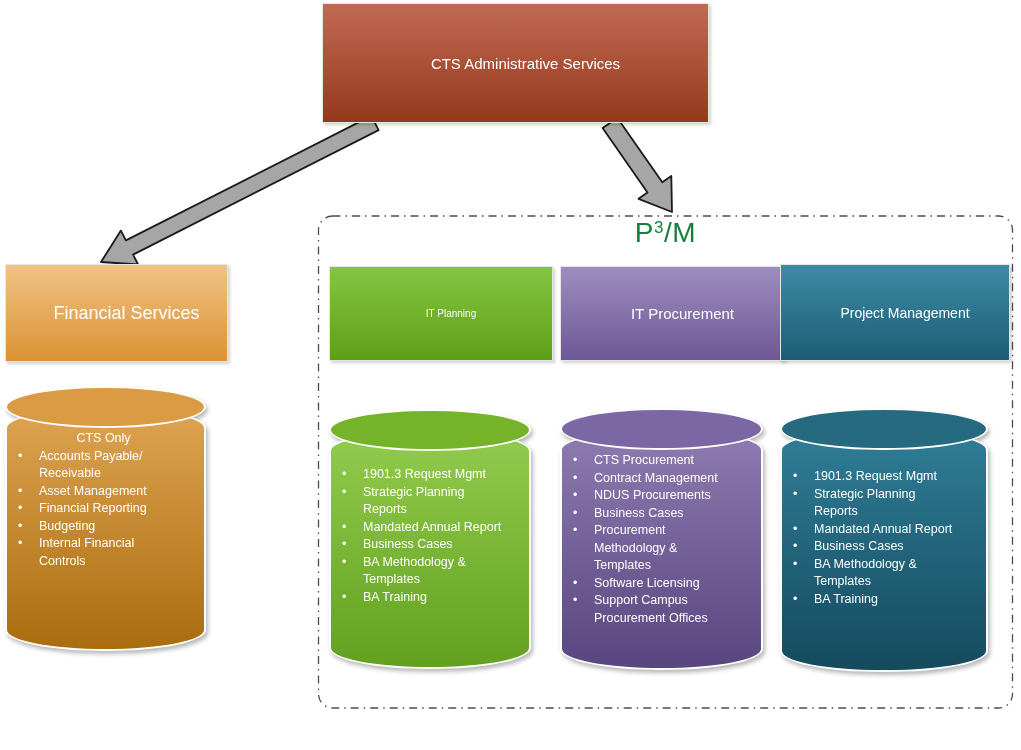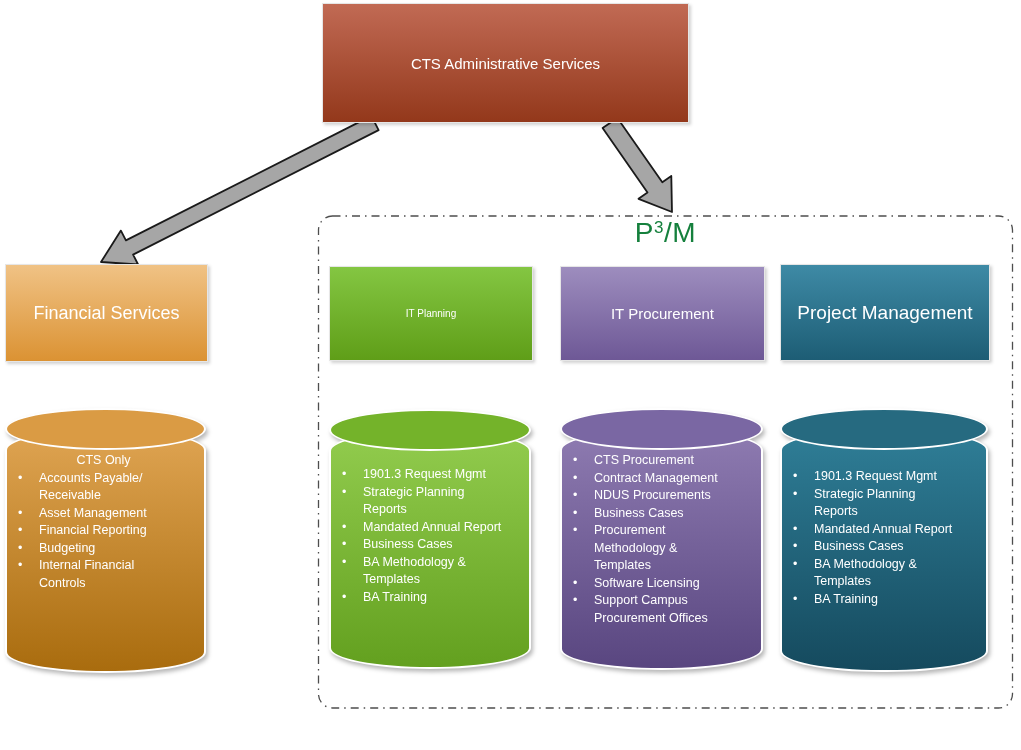--- a/index.html
+++ b/index.html
@@ -8,47 +8,48 @@
     font-family:"Liberation Sans",sans-serif;
   }
   svg.overlay{position:absolute;left:0;top:0;width:1021px;height:750px;pointer-events:none;}
 
   
   .hbox{
     position:absolute;display:flex;align-items:center;justify-content:center;
     color:#fff;text-align:center;
     border:1px solid #e6e6e6;
     box-shadow:2px 2px 3px rgba(0,0,0,0.18);
+    padding-left:20px;
   }
   .hbox .lbl{padding:0 8px;}
   .root-box{left:322px;top:3px;width:365px;height:118px;font-size:15px;
     background:linear-gradient(to bottom,var(--red_top),var(--red_bottom));}
   .fin-box{left:5px;top:264px;width:201px;height:96px;font-size:18px;
     background:linear-gradient(to bottom,var(--orange_top),var(--orange_bottom));}
   .plan-box{left:329px;top:266px;width:202px;height:93px;font-size:10px;
     background:linear-gradient(to bottom,var(--green_top),var(--green_bottom));}
   .proc-box{left:560px;top:266px;width:203px;height:93px;font-size:15px;
     background:linear-gradient(to bottom,var(--purple_top),var(--purple_bottom));}
-  .proj-box{left:780px;top:264px;width:208px;height:95px;font-size:19px;
+  .proj-box{left:780px;top:264px;width:208px;height:95px;font-size:14px;
     background:linear-gradient(to bottom,var(--teal_top),var(--teal_bottom));}
 
   
   .can{position:absolute;filter:drop-shadow(2px 3px 2px rgba(0,0,0,0.28));}
   .can .lid{position:absolute;left:0;right:0;top:0;height:42px;border-radius:50%;
     border:2px solid #fff;box-sizing:border-box;z-index:2;}
   .can .body{position:absolute;left:0;right:0;top:21px;bottom:0;
     border-radius:101px/21px;border:2px solid #fff;box-sizing:border-box;z-index:1;}
   .can .content{position:absolute;left:0;right:4px;z-index:3;color:#fff;
     font-size:12.5px;line-height:17.5px;}
   .can .cyl-heading{text-align:center;}
   .can ul{margin:0;padding:0;list-style:none;}
   .can li{position:relative;padding-left:34px;white-space:pre-line;}
   .can li::before{content:"\2022";position:absolute;left:13px;top:0;}
 
-  .fin-can{left:5px;top:408px;width:201px;height:265px;}
+  .fin-can{left:5px;top:386px;width:201px;height:265px;}
   .fin-can .lid{background:var(--orange_lid);}
   .fin-can .body{background:linear-gradient(to bottom,var(--orange_body_top),var(--orange_body_bottom));}
   .fin-can .content{top:44px;}
 
   .plan-can{left:329px;top:409px;width:202px;height:260px;}
   .plan-can .lid{background:var(--green_lid);}
   .plan-can .body{background:linear-gradient(to bottom,var(--green_body_top),var(--green_body_bottom));}
   .plan-can .content{top:57px;}
 
   .proc-can{left:560px;top:408px;width:203px;height:262px;}

